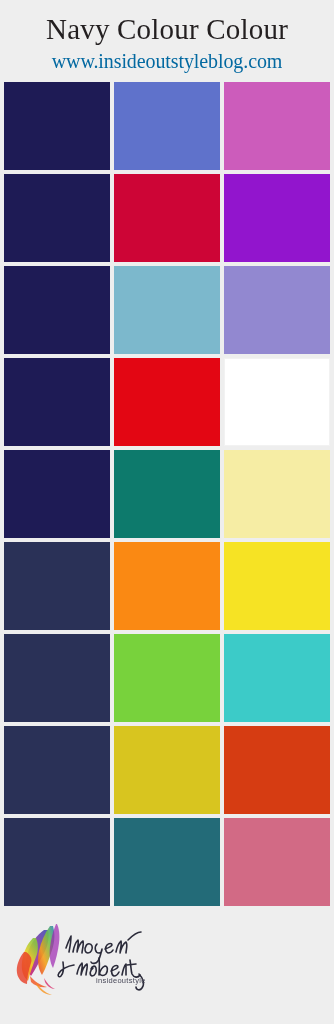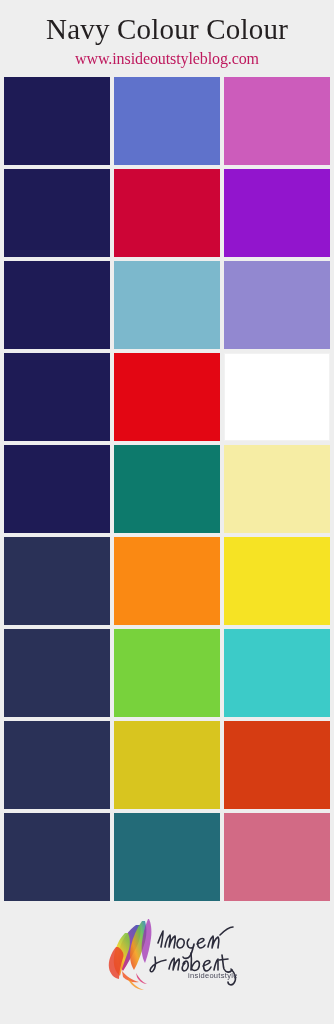--- a/index.html
+++ b/index.html
@@ -35,23 +35,23 @@
     font-weight: 400;
     color: #231f20;
     letter-spacing: 0.2px;
     line-height: 1.1;
     margin: 0;
     padding: 0 4px;
     white-space: nowrap;
   }
   .subtitle {
     font-family: "Liberation Serif", serif;
-    font-size: 16px;
+    font-size: 20px;
     font-weight: 400;
-    color: #be185d;
+    color: #0369a1;
     letter-spacing: -0.1px;
     line-height: 1.15;
     margin: 4px 0 0 0;
     padding: 0 4px;
     white-space: nowrap;
   }
 
   
   .grid {
     margin-top: 9px;
@@ -81,21 +81,20 @@
     background: #eeeeee;
   }
   .logo-wrap {
     position: absolute;
     left: 0;
     right: 0;
     top: 6px;
     height: 86px;
     display: flex;
     align-items: flex-start;
-    justify-content: center;
   }
   .logo-svg {
     display: block;
   }
   .sr-only {
     position: absolute;
     width: 1px;
     height: 1px;
     overflow: hidden;
     clip: rect(0 0 0 0);

